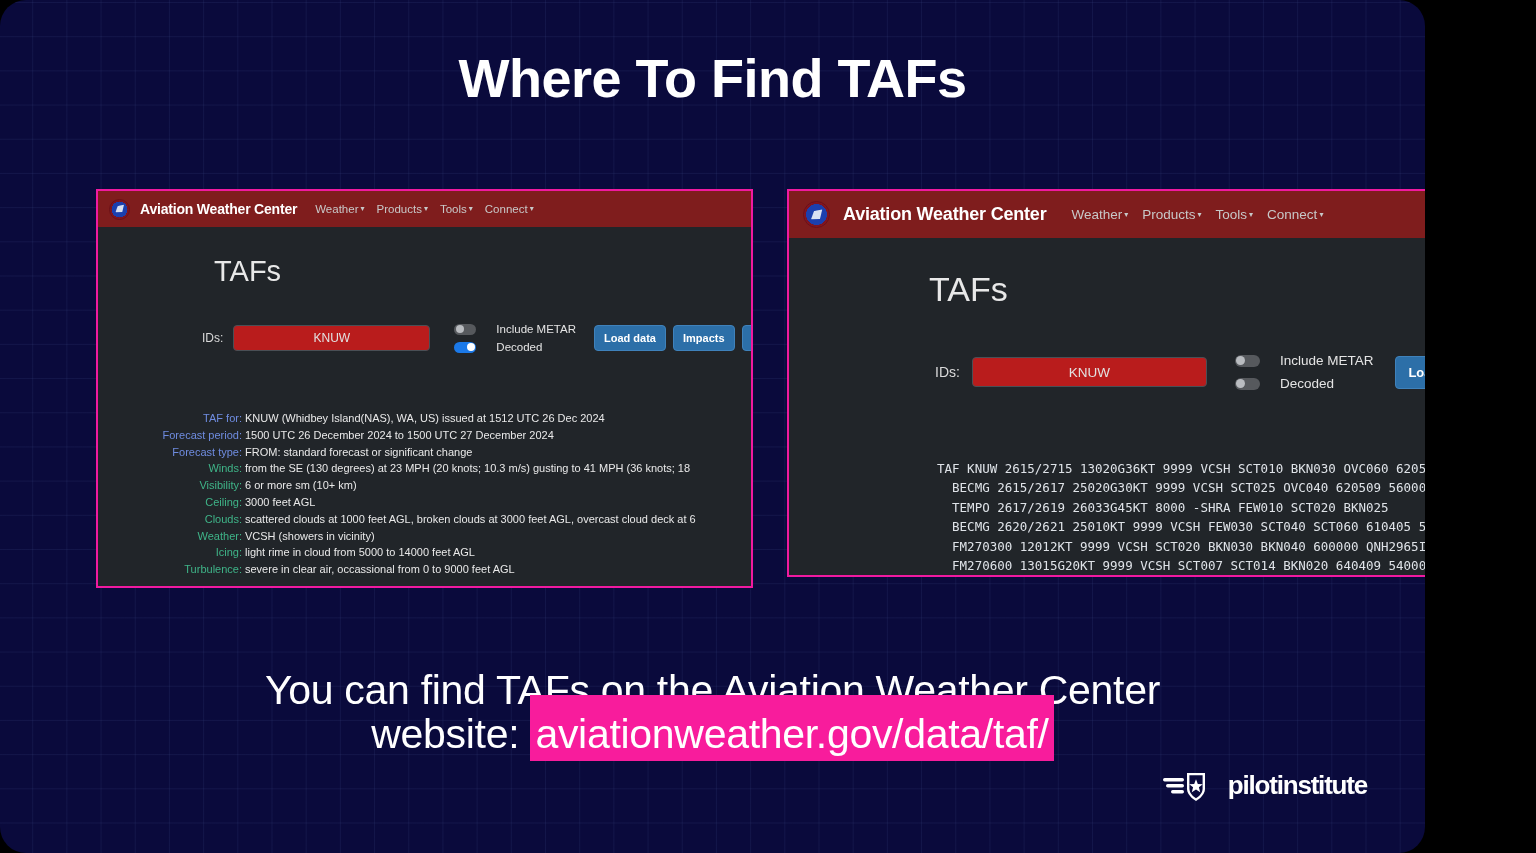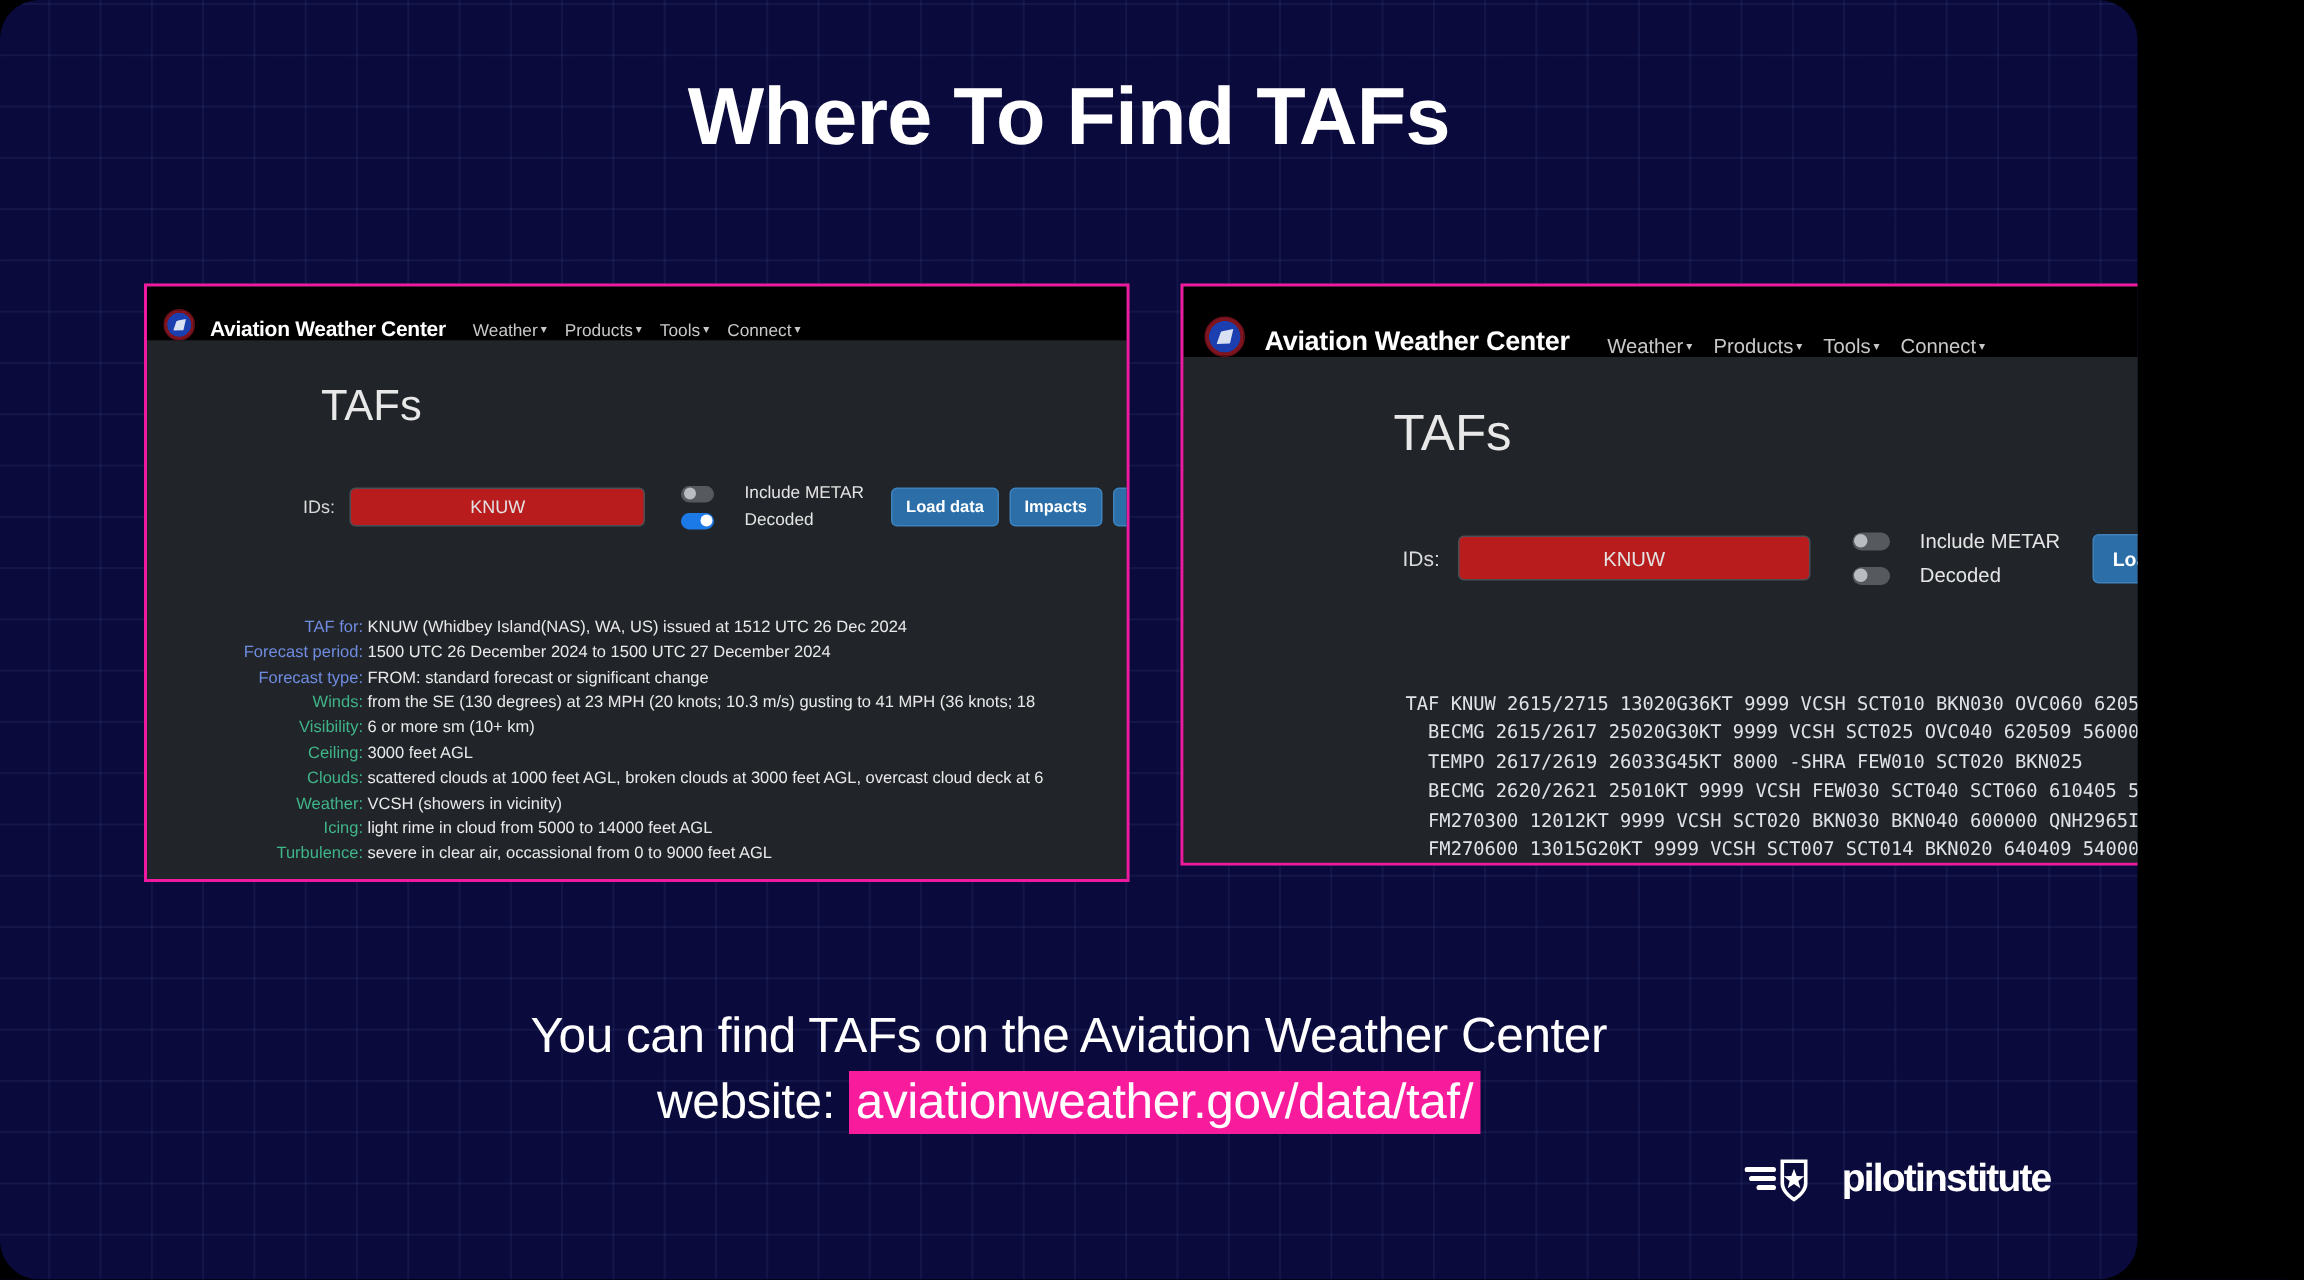--- a/index.html
+++ b/index.html
@@ -59,22 +59,22 @@
 
   .panel-inner {
     position: absolute;
     inset: 0;
     overflow: hidden;
   }
 
   
   .awc-nav {
     display: flex;
-    align-items: flex-end;
-    background: #000000;
+    align-items: center;
+    background: #7f1d1d;
     height: 36px;
     padding-left: 11px;
     gap: 10px;
   }
   .awc-nav.big { height: 47px; padding-left: 14px; gap: 13px; }
 
   .noaa-logo {
     width: 21px; height: 21px;
     border-radius: 50%;
     background:
@@ -221,28 +221,28 @@
   }
 
   
   #caption {
     position: absolute;
     top: 668px;
     left: 0;
     width: 100%;
     text-align: center;
     color: #ffffff;
-    font-size: 33px;
+    font-size: 41px;
     line-height: 44px;
     letter-spacing: -0.3px;
   }
   .hl-pink {
     background: #f81c9c;
     color: #ffffff;
-    padding: 1px 5px 4px 5px;
+    padding: 16px 5px 4px 5px;
   }
 
   
   #logo {
     position: absolute;
     right: 58px;
     top: 765px;
     display: flex;
     align-items: center;
     gap: 9px;

